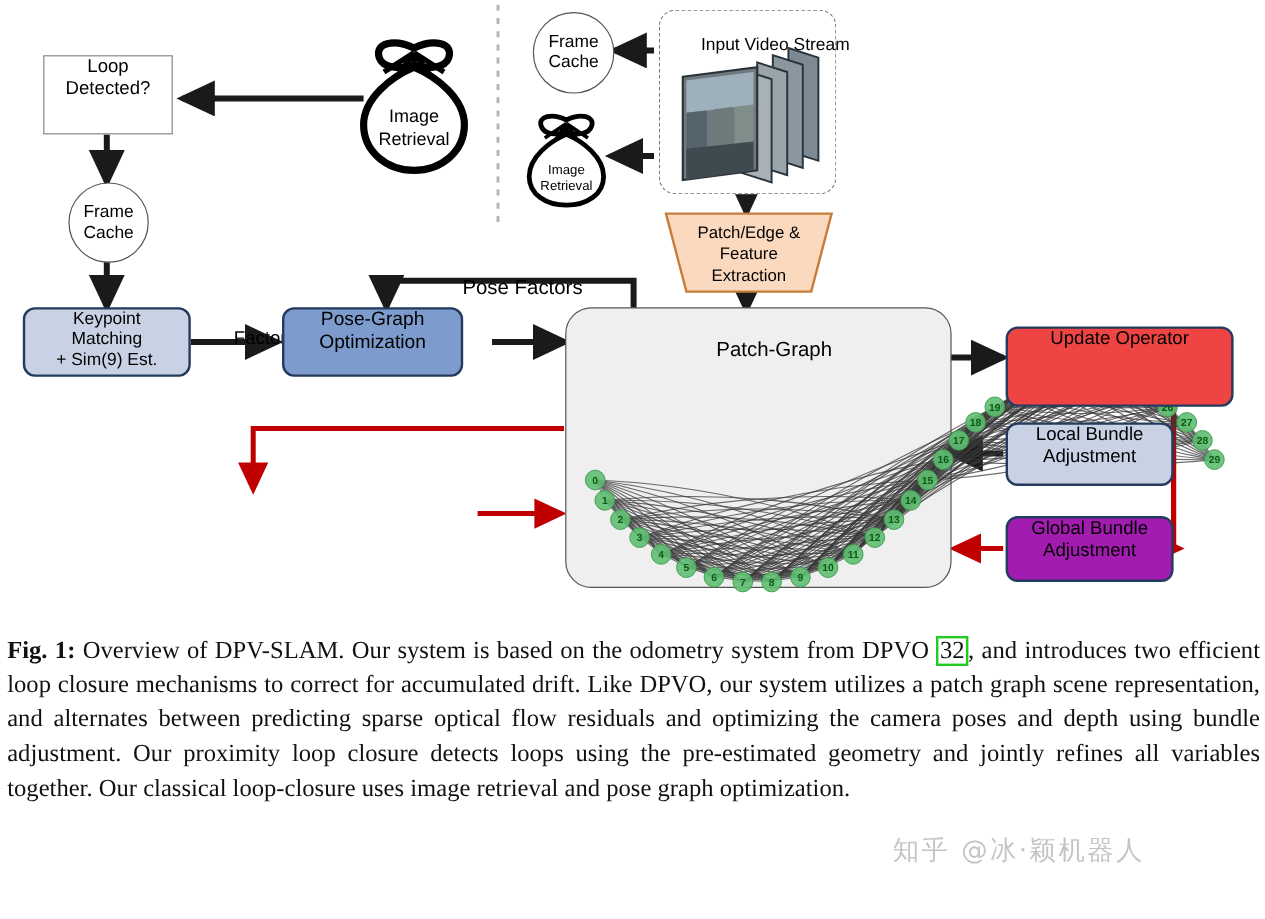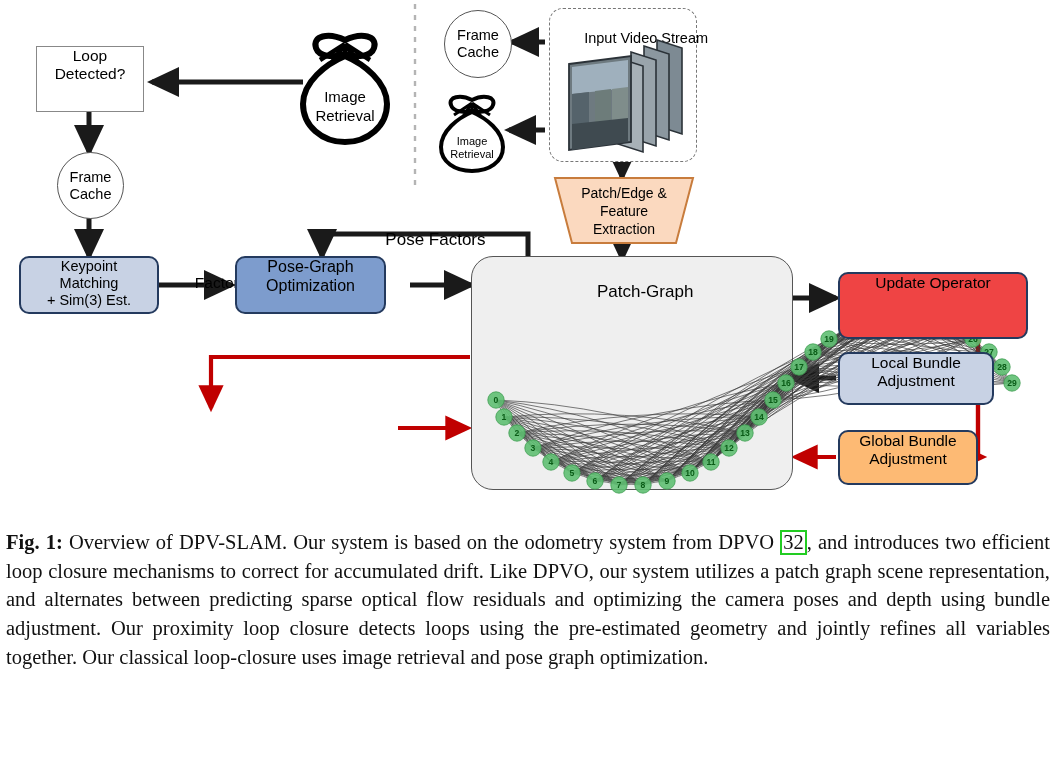--- a/index.html
+++ b/index.html
@@ -91,21 +91,21 @@
     </svg>
 
     <div class="circ" style="left:57px;top:152px;width:65px;height:65px;font-size:14.5px;white-space:pre-line;">
       <span>Frame
 Cache</span>
     </div>
 
     <div class="node-box rb" style="left:19px;top:256px;width:140px;height:58px;background:#c8d2e4;font-size:14.5px;white-space:pre-line;">
       <span>Keypoint
 Matching
-+ Sim(3) Est.</span>
++ Sim(9) Est.</span>
     </div>
 
     <div class="lbl" style="left:169px;top:256px;font-size:15.5px;">
       <span>Factor</span>
     </div>
 
     <div class="node-box rb" style="left:235px;top:256px;width:151px;height:58px;background:#7d9ccd;font-size:16px;white-space:pre-line;">
       <span>Pose-Graph
 Optimization</span>
     </div>
@@ -504,30 +504,33 @@
           <text x="523" y="88.2" text-anchor="middle" font-family="Liberation Sans, sans-serif" font-size="8.6" font-weight="bold" fill="#0a5c17">28</text>
           <circle cx="533" cy="101" r="8.2" fill="#5fbf72" fill-opacity="0.9" stroke="#3f9e52" stroke-width="0.8"></circle>
           <text x="533" y="104.2" text-anchor="middle" font-family="Liberation Sans, sans-serif" font-size="8.6" font-weight="bold" fill="#0a5c17">29</text>
         </g>
       </svg>
 
     <div class="node-box rb" style="left:838px;top:272px;width:190px;height:67px;background:#ef4444;font-size:15.5px;">
       <span>Update Operator</span>
     </div>
 
-    <div class="node-box rb" style="left:838px;top:352px;width:156px;height:53px;background:#c8d2e4;font-size:15.5px;white-space:pre-line;">
+    <div class="node-box rb" style="left:838px;top:352px;width:140px;height:53px;background:#c8d2e4;font-size:15.5px;white-space:pre-line;">
       <span>Local Bundle
 Adjustment</span>
     </div>
 
-    <div class="node-box rb" style="left:838px;top:430px;width:140px;height:55px;background:#fdba74;font-size:15.5px;white-space:pre-line;">
+    <div class="node-box rb" style="left:838px;top:430px;width:140px;height:55px;background:#a21caf;font-size:15.5px;white-space:pre-line;">
       <span>Global Bundle
 Adjustment</span>
     </div>
 
   </div>
 
   <div class="cap">
     <b>Fig. 1:</b><span> Overview of DPV-SLAM. Our system is based on the odometry system from DPVO </span><span class="citebox">32</span><span>, and introduces two efficient loop closure mechanisms to correct for accumulated drift. Like DPVO, our system utilizes a patch graph scene representation, and alternates between predicting sparse optical flow residuals and optimizing the camera poses and depth using bundle adjustment. Our proximity loop closure detects loops using the pre-estimated geometry and jointly refines all variables together. Our classical loop-closure uses image retrieval and pose graph optimization.</span>
   </div>
 
+  <div class="wm">
+    <span>知乎 @冰·颖机器人</span>
+  </div>
 
 </div>
 
 </body></html>

